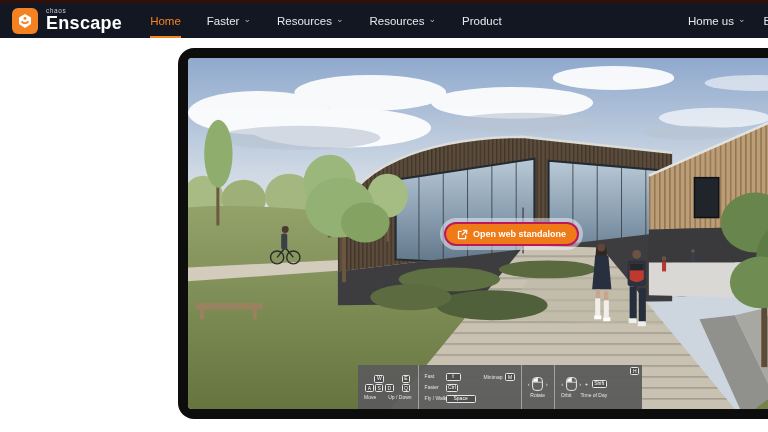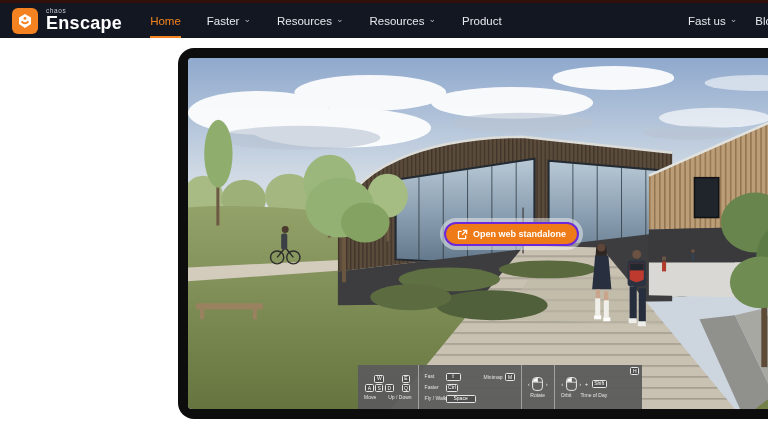--- a/index.html
+++ b/index.html
@@ -27,21 +27,21 @@
   .nav-right{position:absolute;left:688px;top:0;height:35px;display:flex;gap:18px;align-items:center;}
 
   
   .monitor{position:absolute;left:178px;top:48px;width:648px;height:371px;background:#0d0d0e;
            border-radius:16px;padding:10px;box-sizing:border-box;}
   .screen{position:relative;width:100%;height:100%;overflow:hidden;border-radius:4px;background:#cdd6df;}
   .scene{position:absolute;left:0;top:0;width:100%;height:100%;display:block;}
 
   
   .open-btn{position:absolute;left:256px;top:164px;height:24px;display:flex;align-items:center;gap:5px;
-            padding:0 11px;background:#ee7b17;border:2px solid #6d28d9;border-radius:14px;
+            padding:0 11px;background:#ee7b17;border:2px solid #be185d;border-radius:14px;
             box-shadow:0 0 0 4px rgba(255,255,255,.45);color:#fff;font-size:9px;font-weight:bold;
             font-family:inherit;cursor:pointer;white-space:nowrap;z-index:3;box-sizing:border-box;justify-content:flex-end;}
 
   
   .panel{position:absolute;left:170px;top:307px;width:284px;height:45px;background:rgba(92,92,92,.95);
          display:flex;color:#ececec;z-index:2;box-sizing:border-box;}
   .sec{position:relative;display:flex;flex-direction:column;align-items:center;justify-content:center;
        padding:3px 6px;box-sizing:border-box;}
   .sec + .sec{border-left:1px solid rgba(215,215,215,.55);}
   .key{display:inline-flex;align-items:center;justify-content:center;min-width:8px;height:8px;
@@ -102,21 +102,21 @@
       <span class="nav-item">
         <span>Resources</span>
         <span class="chev">⌄</span>
       </span>
       <span class="nav-item">
         <span>Product</span>
       </span>
     </div>
     <div class="nav-right">
       <span class="nav-item">
-        <span>Fast us</span>
+        <span>Home us</span>
         <span class="chev">⌄</span>
       </span>
       <span class="nav-item">
         <span>Blog</span>
       </span>
     </div>
   </div>
 
   <div class="monitor">
     <div class="screen">

